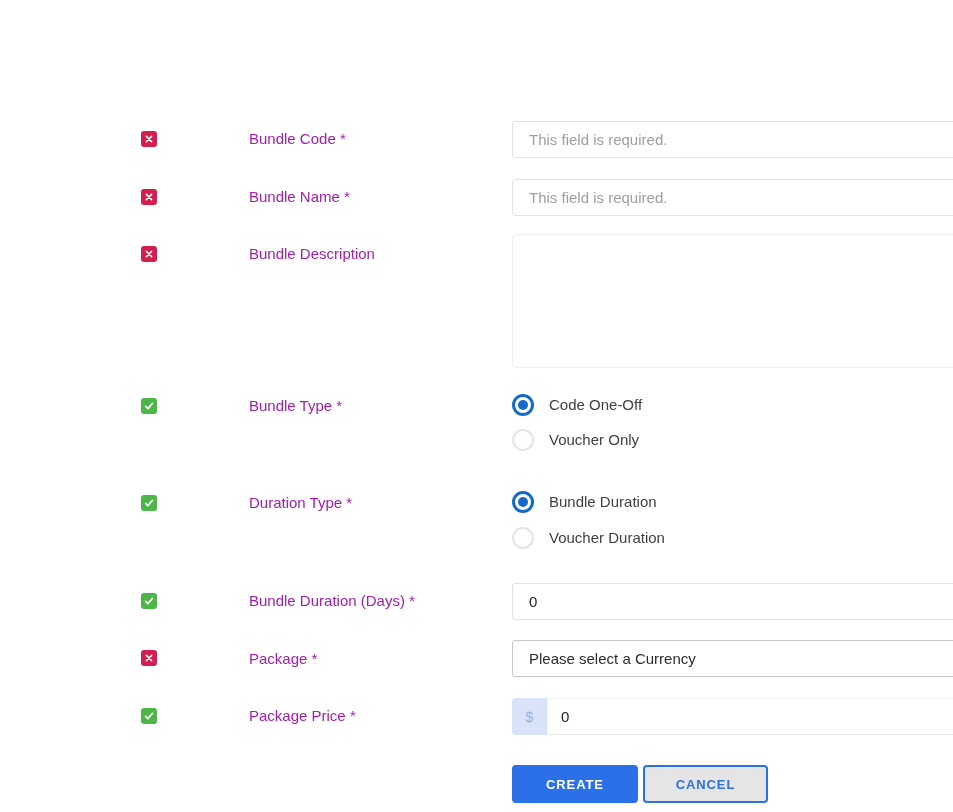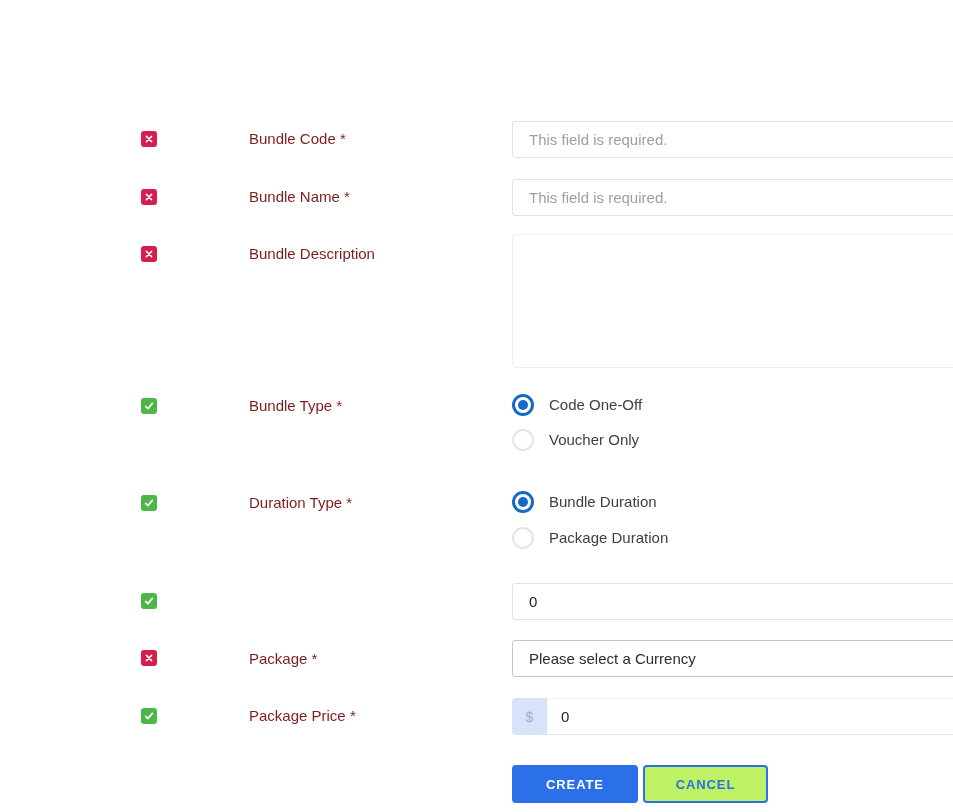--- a/index.html
+++ b/index.html
@@ -14,21 +14,21 @@
   }
   .status-icon {
     position: absolute; left: 141px; width: 16px; height: 16px;
     border-radius: 3px; display: flex; align-items: center; justify-content: center;
   }
   .status-invalid { background: #d41f4e; }
   .status-valid   { background: #4cb648; }
   .status-icon svg { width: 12px; height: 12px; display: block; }
   .row-label {
     position: absolute; left: 249px; font-size: 15px; line-height: 22px;
-    color: #7f1d1d; white-space: nowrap;
+    color: #a21caf; white-space: nowrap;
   }
   .text-input {
     position: absolute; left: 512px; width: 470px; height: 37px;
     box-sizing: border-box; border: 1px solid #e2e2e2; border-radius: 3px;
     padding: 0 16px; font-size: 15px; color: #1f1f1f; background: #fff; outline: none;
     font-family: "Liberation Sans", sans-serif;
   }
   .text-input::placeholder { color: #9e9e9e; opacity: 1; }
   .desc-textarea {
     position: absolute; left: 512px; top: 234px; width: 470px; height: 134px;
@@ -69,21 +69,21 @@
     padding: 0 13px; font-size: 15px; color: #1f1f1f; outline: none;
     font-family: "Liberation Sans", sans-serif;
   }
   .btn {
     position: absolute; top: 765px; height: 38px; box-sizing: border-box;
     border-radius: 4px; font-size: 13px; font-weight: bold; letter-spacing: 0.9px;
     display: flex; align-items: center; justify-content: center; cursor: pointer;
     font-family: "Liberation Sans", sans-serif;
   }
   .btn-create { left: 512px; width: 126px; background: #2b70e8; border: none; color: #ffffff; }
-  .btn-cancel { left: 643px; width: 125px; background: #bef264; border: 2px solid #2b70e8; color: #2b70e8; }
+  .btn-cancel { left: 643px; width: 125px; background: #e5e5e5; border: 2px solid #2b70e8; color: #2b70e8; }
 
   
   .i0 { top: 131px; } .i1 { top: 189px; } .i2 { top: 246px; } .i3 { top: 398px; }
   .i4 { top: 495px; } .i5 { top: 593px; } .i6 { top: 650px; } .i7 { top: 708px; }
   .l0 { top: 128px; } .l1 { top: 186px; } .l2 { top: 243px; } .l3 { top: 395px; }
   .l4 { top: 492px; } .l5 { top: 590px; } .l6 { top: 648px; } .l7 { top: 705px; }
   .f0 { top: 121px; } .f1 { top: 179px; } .f5 { top: 583px; }
   .ra3a { top: 394px; } .ra3b { top: 429px; } .ra4a { top: 491px; } .ra4b { top: 527px; }
 </style>
 </head>
@@ -129,27 +129,28 @@
 
   <span class="status-icon status-valid i4">
     <svg viewBox="0 0 16 16">
         <path d="M3.5 8.5 L6.5 11.5 L12.5 4.5" stroke="#fff" stroke-width="2.2" stroke-linecap="round" stroke-linejoin="round" fill="none"></path>
       </svg>
   </span>
   <span class="row-label l4">Duration Type *</span>
   <span class="radio selected ra4a"></span>
   <span class="radio-label ra4a">Bundle Duration</span>
   <span class="radio unselected ra4b"></span>
-  <span class="radio-label ra4b">Package Duration</span>
+  <span class="radio-label ra4b">Voucher Duration</span>
 
   <span class="status-icon status-valid i5">
     <svg viewBox="0 0 16 16">
         <path d="M3.5 8.5 L6.5 11.5 L12.5 4.5" stroke="#fff" stroke-width="2.2" stroke-linecap="round" stroke-linejoin="round" fill="none"></path>
       </svg>
   </span>
+  <span class="row-label l5">Bundle Duration (Days) *</span>
   <input class="text-input f5" type="text" value="0" style="">
 
   <span class="status-icon status-invalid i6">
     <svg viewBox="0 0 16 16">
         <path d="M4.5 4.5 L11.5 11.5 M11.5 4.5 L4.5 11.5" stroke="#fff" stroke-width="2" stroke-linecap="round" fill="none"></path>
       </svg>
   </span>
   <span class="row-label l6">Package *</span>
   <div class="currency-select">
     <span>Please select a Currency</span>

